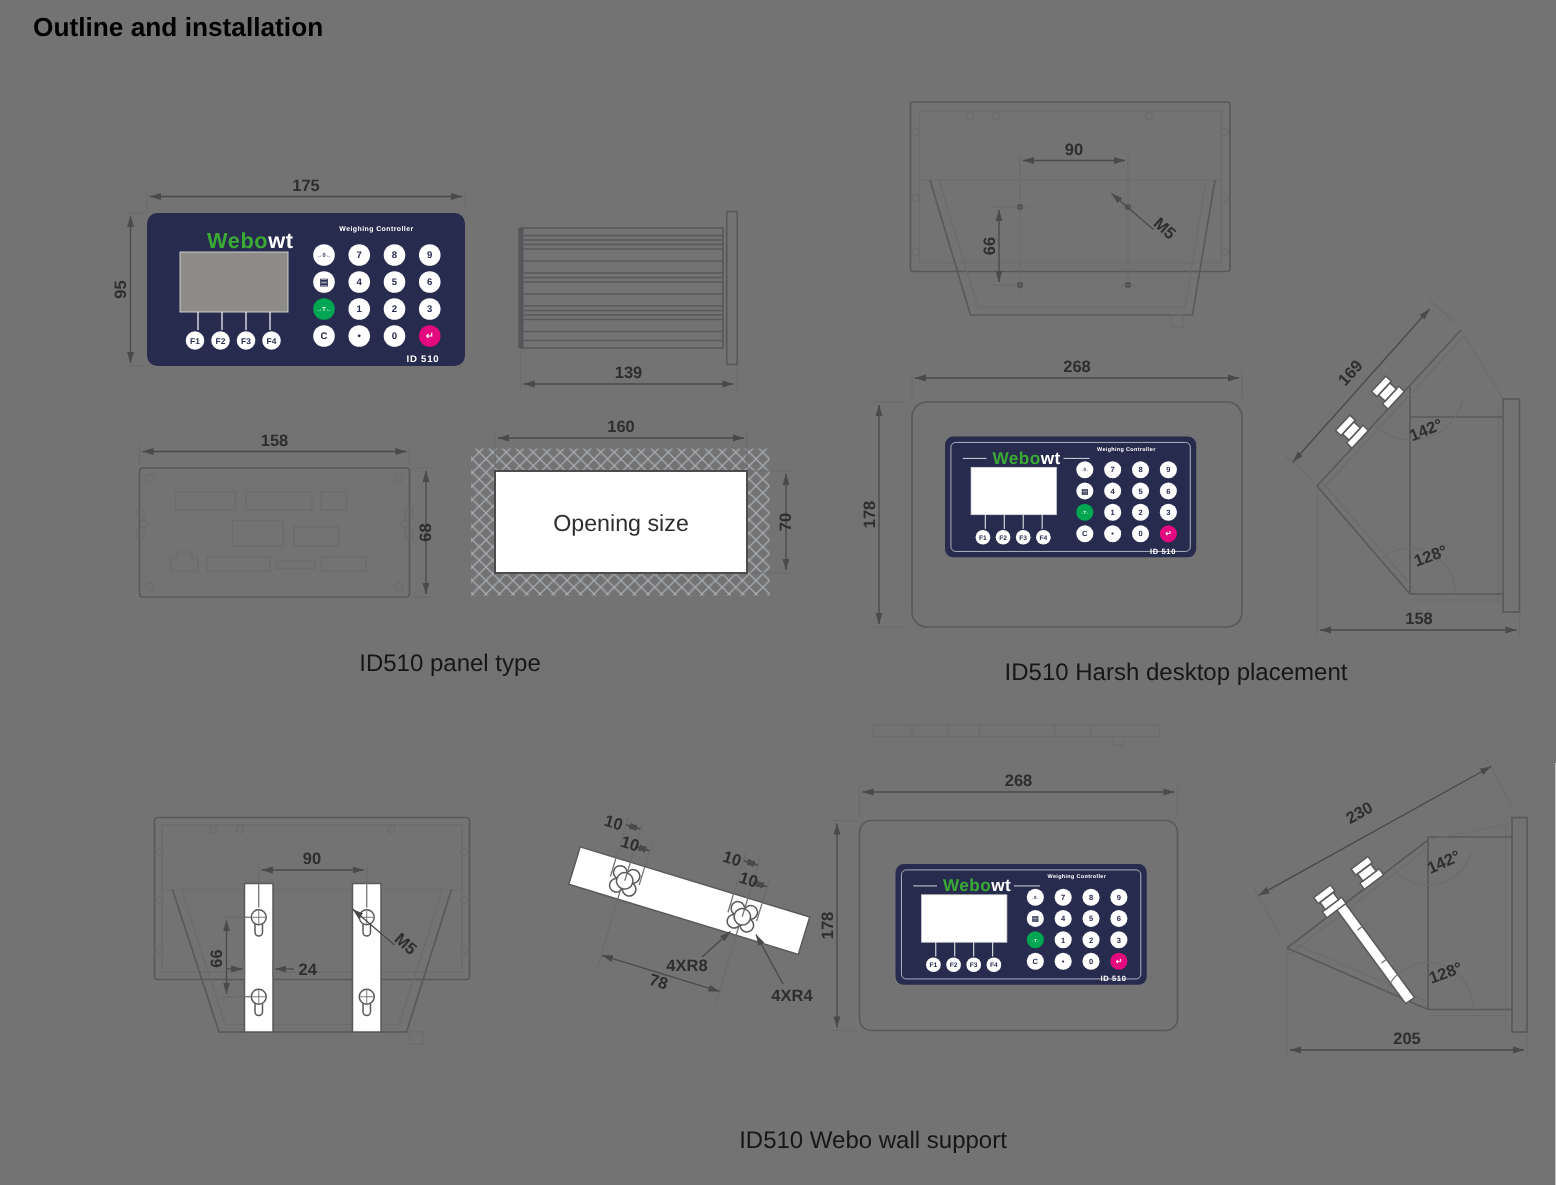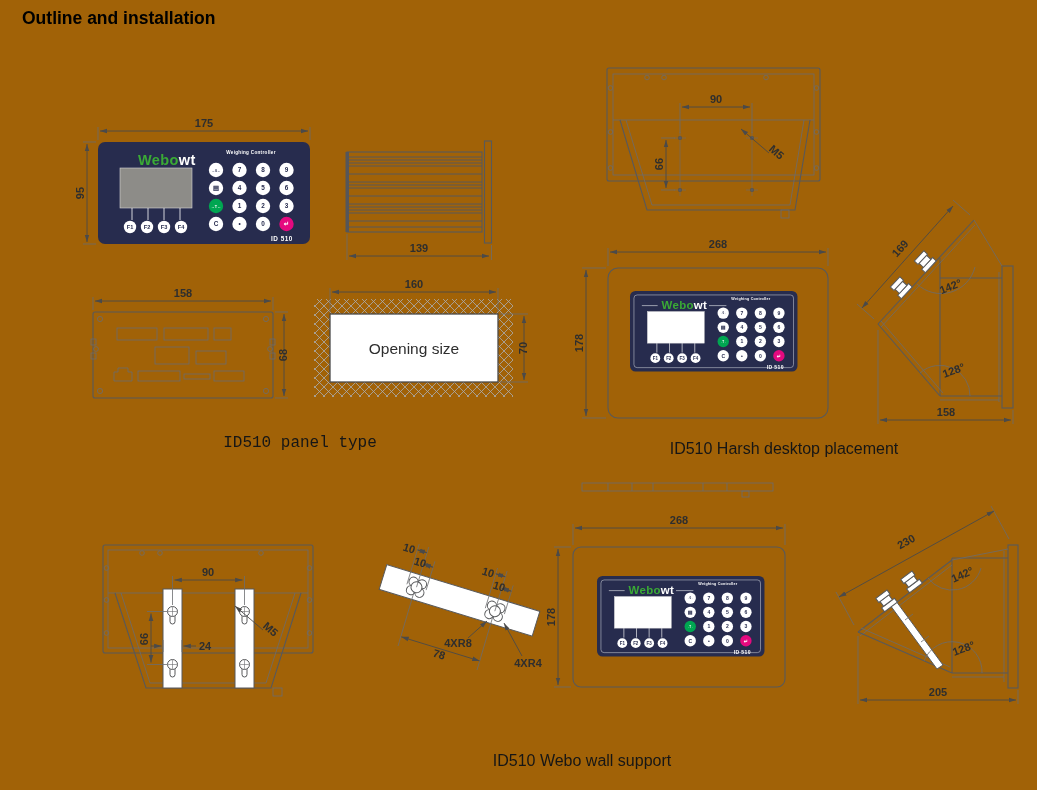--- a/index.html
+++ b/index.html
@@ -1,16 +1,16 @@
 <!DOCTYPE html>
 <html><head>
 <meta charset="utf-8">
 <style>
   html,body{margin:0;padding:0;background:#fff;}
-  .page{position:relative;width:1037px;height:790px;background:#a16207;overflow:hidden;
+  .page{position:relative;width:1037px;height:790px;background:#737373;overflow:hidden;
         font-family:"Liberation Sans",sans-serif;}
   .title{position:absolute;left:22px;top:8px;font-size:17.5px;font-weight:bold;color:#000;}
   .caption{position:absolute;font-size:16px;color:#161616;white-space:nowrap;transform:translateX(-50%);}
   svg{position:absolute;left:0;top:0;}
   svg text{font-family:"Liberation Sans",sans-serif;}
   .dt{font-size:11px;font-weight:bold;fill:#2e2e2e;}
   .ot{font-size:15.5px;fill:#2e2e2e;}
   .out{fill:none;stroke:#58595b;stroke-width:1.1;}
   .thin{fill:none;stroke:#6b6c6e;stroke-width:0.8;}
   .white{fill:#ffffff;stroke:#58595b;stroke-width:1;}
@@ -528,16 +528,16 @@
         <line class="ext" x1="1009" y1="539" x2="991" y2="506"></line>
       <line class="dim" x1="839" y1="597" x2="994" y2="511" marker-start="url(#ar)" marker-end="url(#ar)"></line>
       <text class="dt" x="908" y="545" text-anchor="middle" transform="rotate(-29 908 545)">230</text>
       <line class="ext" x1="858" y1="636" x2="858" y2="704"></line>
         <line class="ext" x1="1018" y1="690" x2="1018" y2="704"></line>
       <line class="dim" x1="860" y1="700" x2="1016" y2="700" marker-start="url(#ar)" marker-end="url(#ar)"></line>
       <text class="dt" x="938" y="696" text-anchor="middle">205</text>
     </g>
   </svg>
 
-  <div class="caption" style="left:300px;top:434px;font-family:Liberation Mono, monospace;">ID510 panel type</div>
+  <div class="caption" style="left:300px;top:434px;">ID510 panel type</div>
   <div class="caption" style="left:784px;top:440px;text-align:right;">ID510 Harsh desktop placement</div>
   <div class="caption" style="left:582px;top:752px;">ID510 Webo wall support</div>
 </div>
 
 </body></html>

